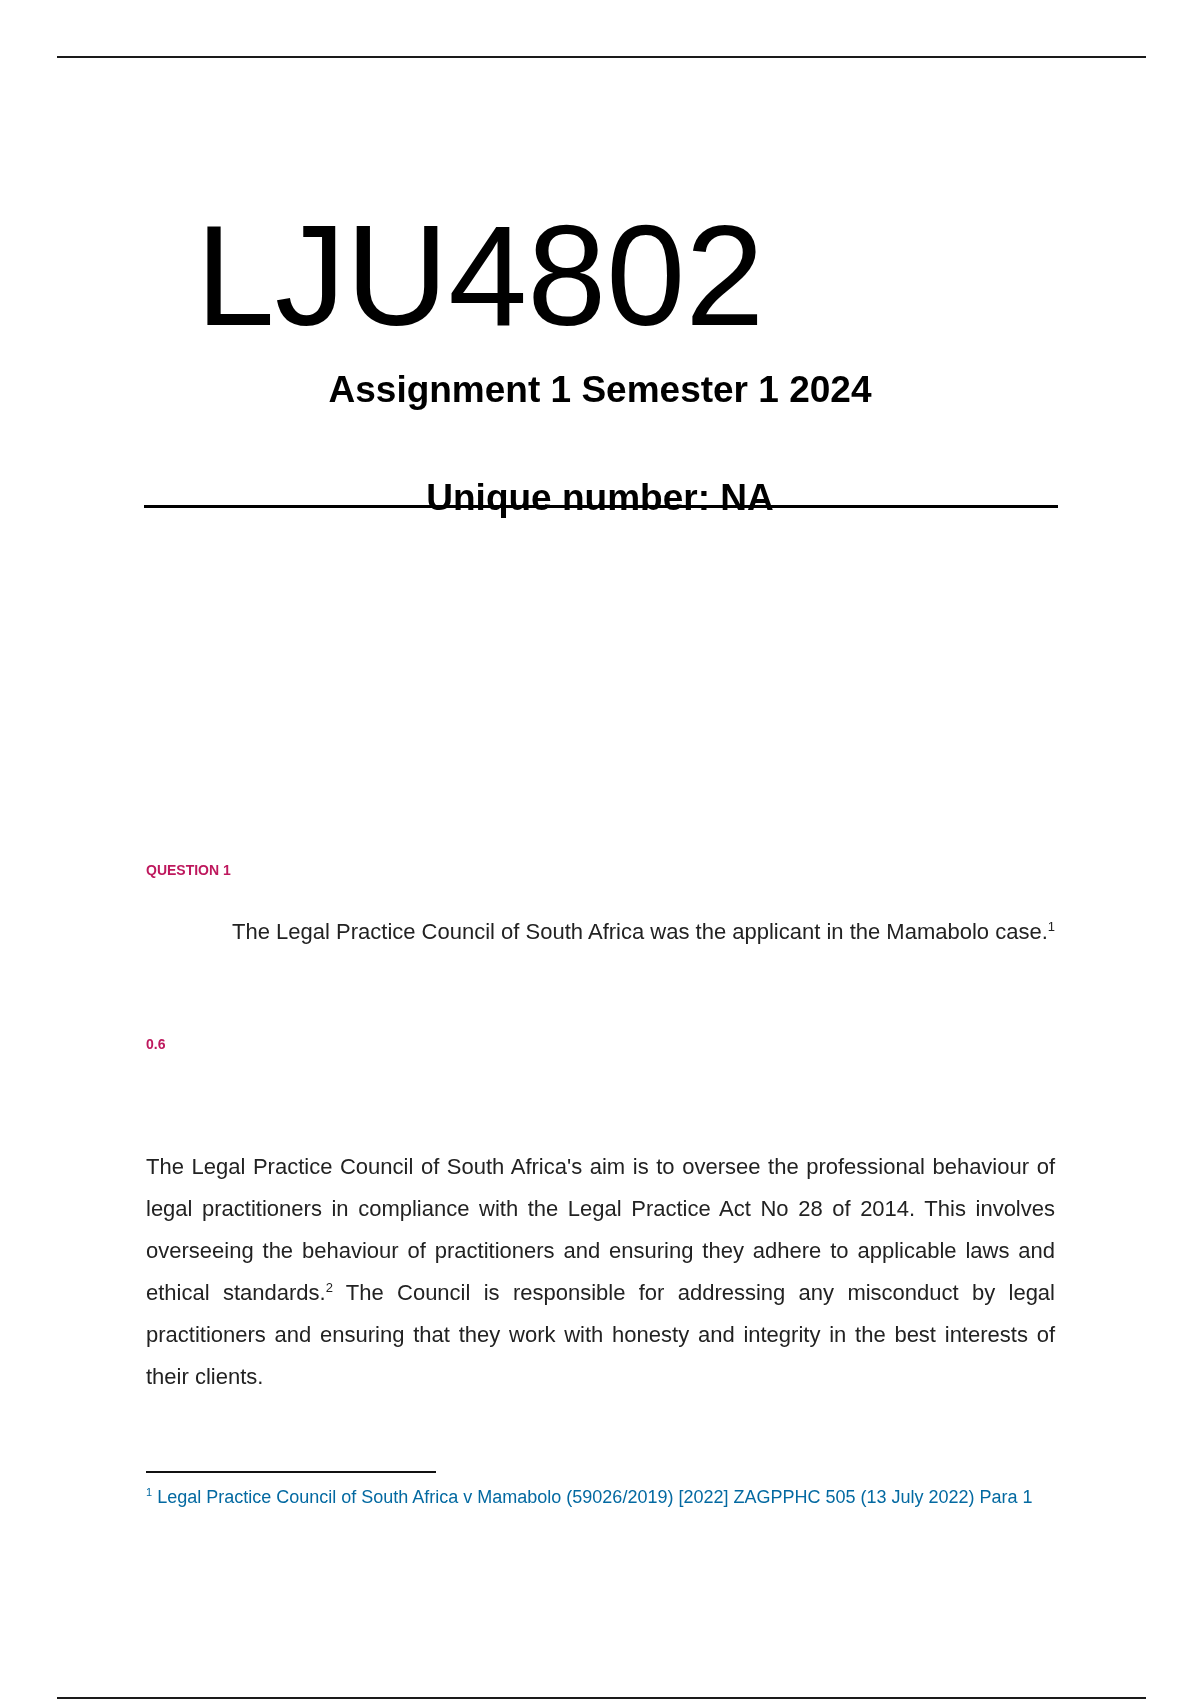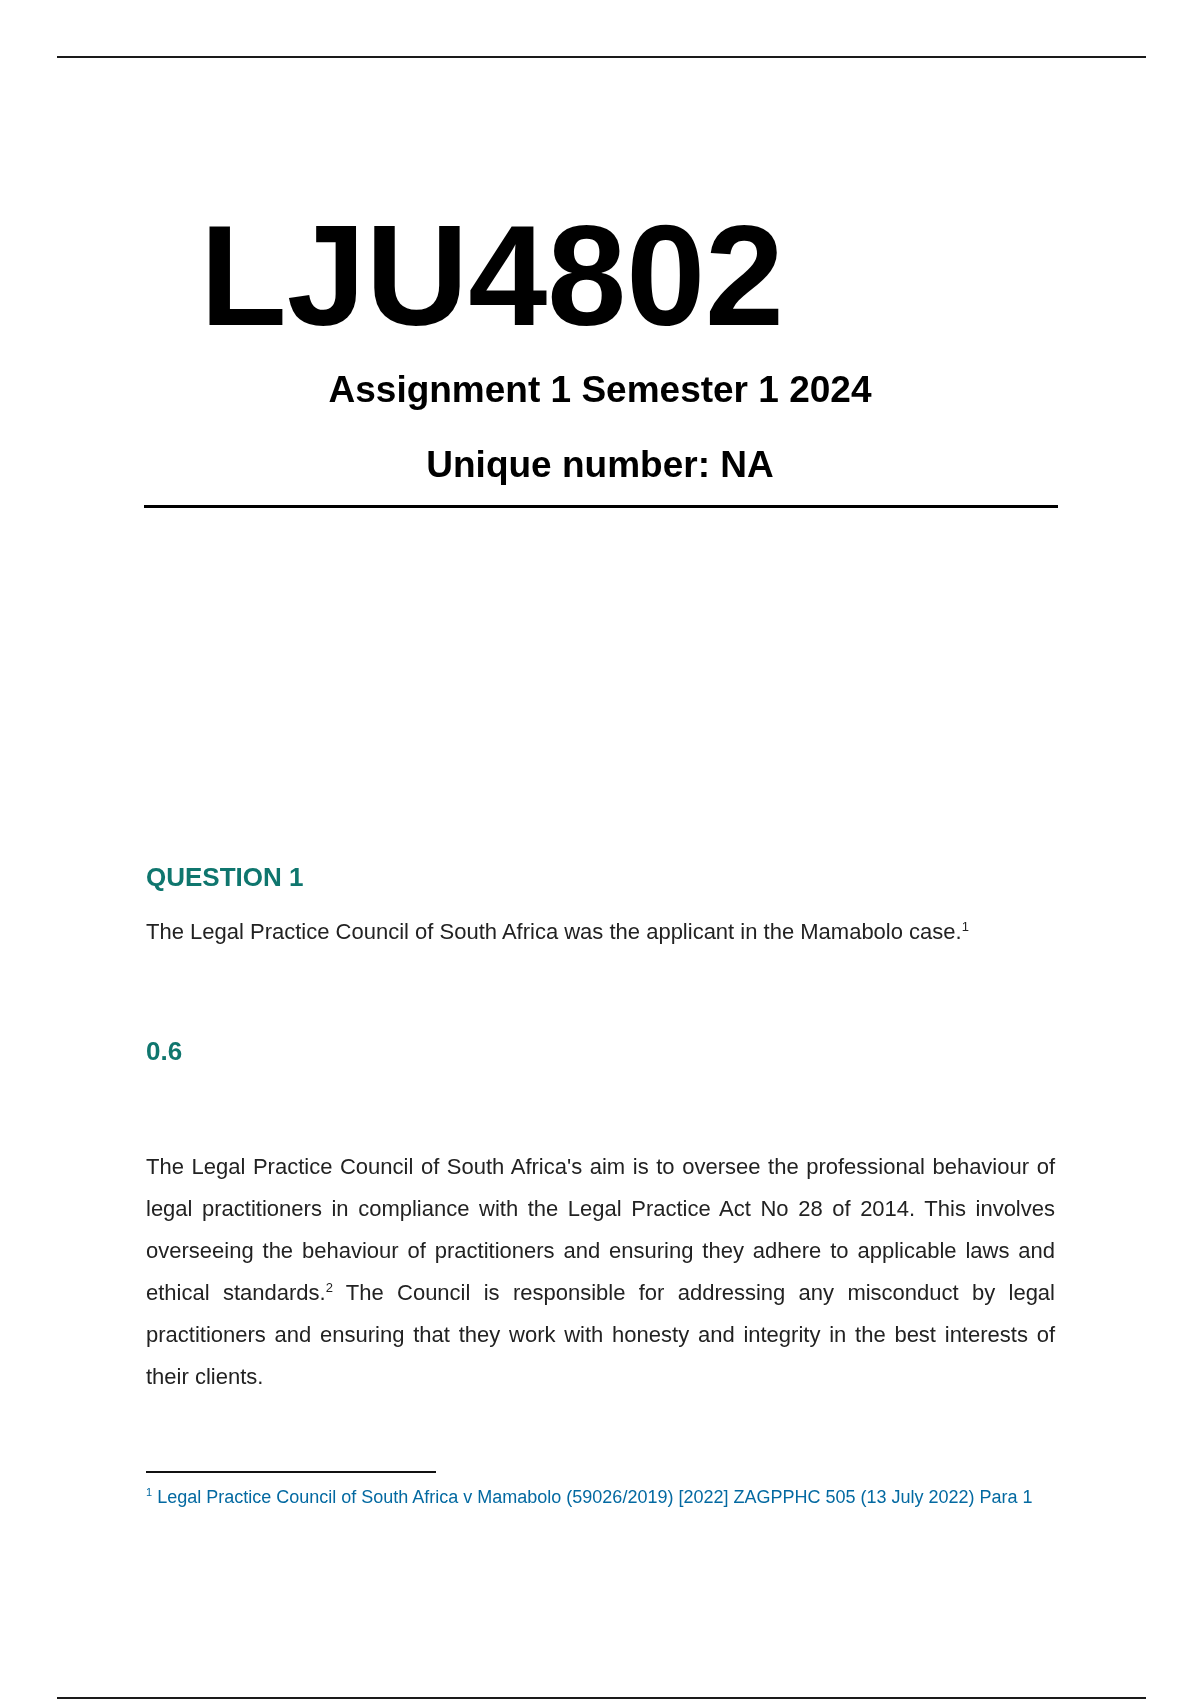--- a/index.html
+++ b/index.html
@@ -1,30 +1,30 @@
 <!DOCTYPE html>
 <html><head>
 <meta charset="utf-8">
 <style>
   html, body { margin:0; padding:0; background:#ffffff; }
   body { width:1200px; height:1700px; position:relative; overflow:hidden;
          font-family:"Liberation Sans", sans-serif; color:#111; }
   .rule-top { position:absolute; left:57px; top:56px; width:1089px; height:2px; background:#1a1a1a; }
   .rule-bottom { position:absolute; left:57px; top:1697px; width:1089px; height:2px; background:#1a1a1a; }
   .course-code { position:absolute; left:0; width:960px; top:196px; text-align:center;
-                 font-size:142px; font-weight:bold; letter-spacing:0px; line-height:160px; color:#000;margin-left:12px; }
+                 font-size:142px; font-weight:normal; letter-spacing:0px; line-height:160px; color:#000; }
   .subtitle { position:absolute; left:0; width:1200px; text-align:center; font-weight:bold;
               font-size:37px; color:#000; }
   .sub1 { top:369px; }
-  .sub2 { top:444px; }
+  .sub2 { top:477px; }
   .title-rule { position:absolute; left:144px; top:505px; width:914px; height:3px; background:#000; }
-  .heading { position:absolute; left:146px; font-weight:bold; font-size:26px; color:#0f766e; }
+  .heading { position:absolute; left:146px; font-weight:bold; font-size:14px; color:#be185d; }
   .h-q1 { top:862px; }
   .h-12 { top:1036px; }
-  .para { position:absolute; left:146px; width:909px; font-size:22px; color:#222; }
+  .para { position:absolute; left:146px; width:909px; font-size:22px; color:#222;text-align:right; }
   .p1 { top:919px; }
   .p2 { top:1146px; line-height:42px; text-align:justify; text-align-last:left; }
   sup { font-size:13px; line-height:0; vertical-align:super; }
   .fn-rule { position:absolute; left:146px; top:1471px; width:290px; height:2px; background:#111; }
   .footnotes { position:absolute; left:146px; top:1486px; width:915px; font-size:18px; line-height:23px; color:#0369a1; }
   .footnotes sup { font-size:11px; }
 </style>
 </head>
 <body>
 

